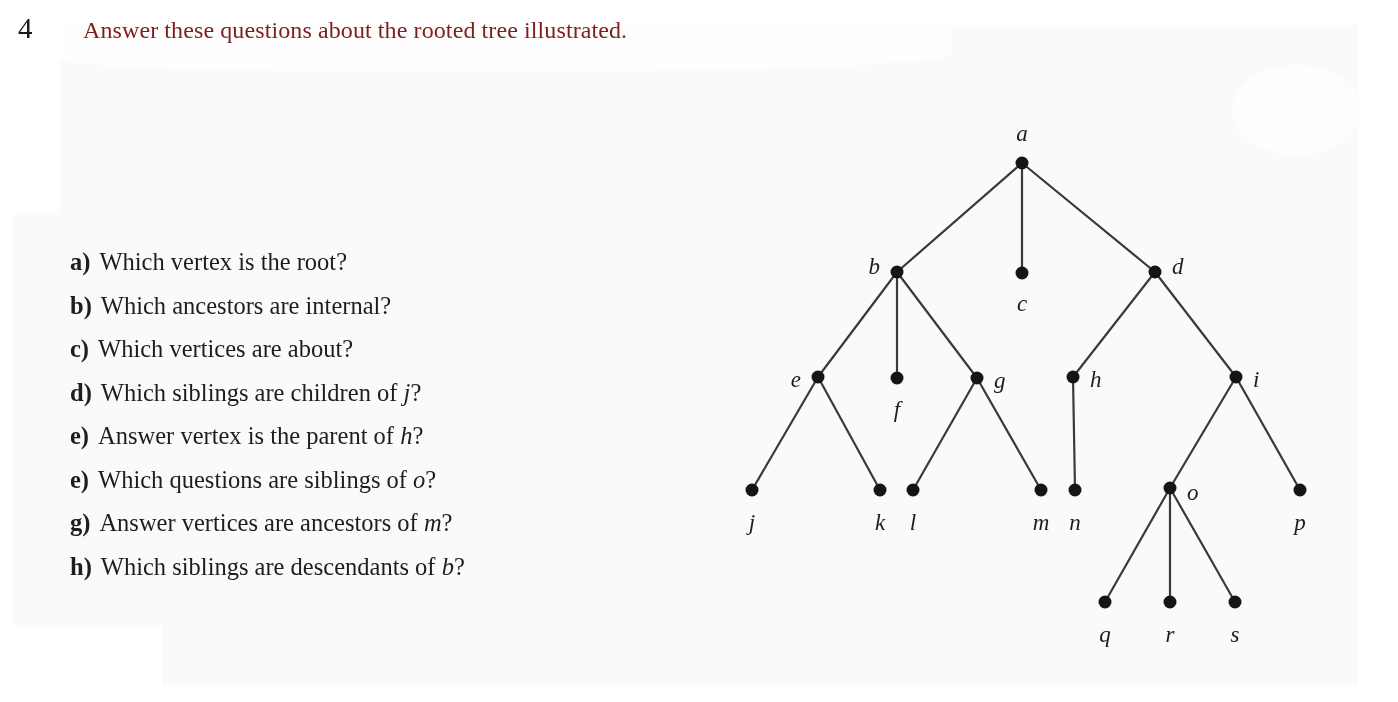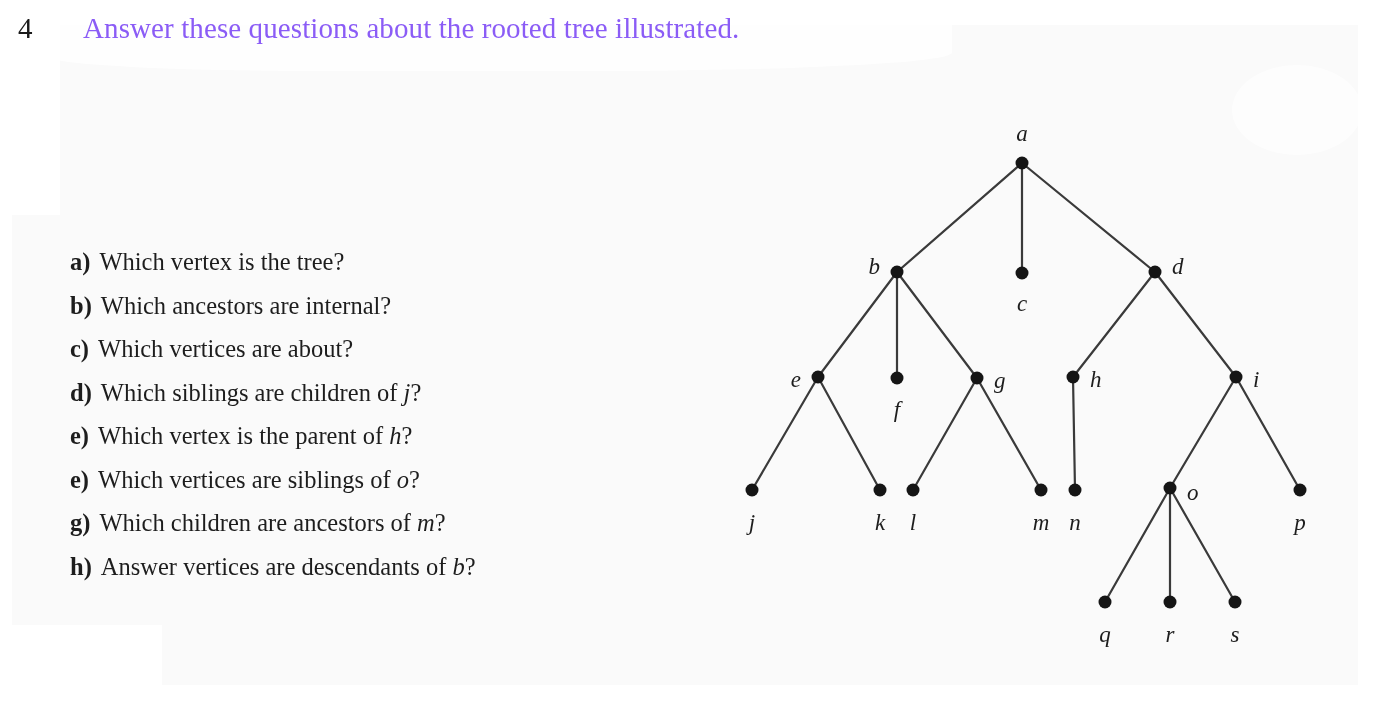--- a/index.html
+++ b/index.html
@@ -62,22 +62,22 @@
     display: flex;
     align-items: baseline;
   }
   #q-number {
     font-size: 29px;
     color: #1a1a1a;
     width: 65px;
     display: inline-block;
   }
   #q-prompt {
-    font-size: 29px;
-    color: #8b5cf6;
+    font-size: 24px;
+    color: #7f1d1d;
     letter-spacing: 0.1px;
   }
 
   
   #question-list {
     position: absolute;
     left: 70px;
     top: 248px;
     width: 620px;
   }
@@ -131,49 +131,49 @@
   </div>
 
   <div id="heading">
     <span id="q-number">4</span>
     <span id="q-prompt">Answer these questions about the rooted tree illustrated.</span>
   </div>
 
   <div id="question-list">
       <div class="question-item">
         <span class="q-label">a)</span>
-        <span class="q-text"><span>Which vertex is the tree?</span></span>
+        <span class="q-text"><span>Which vertex is the root?</span></span>
       </div>
       <div class="question-item">
         <span class="q-label">b)</span>
         <span class="q-text"><span>Which ancestors are internal?</span></span>
       </div>
       <div class="question-item">
         <span class="q-label">c)</span>
         <span class="q-text"><span>Which vertices are about?</span></span>
       </div>
       <div class="question-item">
         <span class="q-label">d)</span>
         <span class="q-text"><span>Which siblings are children of </span><i>j</i><span>?</span></span>
       </div>
       <div class="question-item">
         <span class="q-label">e)</span>
-        <span class="q-text"><span>Which vertex is the parent of </span><i>h</i><span>?</span></span>
+        <span class="q-text"><span>Answer vertex is the parent of </span><i>h</i><span>?</span></span>
       </div>
       <div class="question-item">
         <span class="q-label">e)</span>
-        <span class="q-text"><span>Which vertices are siblings of </span><i>o</i><span>?</span></span>
+        <span class="q-text"><span>Which questions are siblings of </span><i>o</i><span>?</span></span>
       </div>
       <div class="question-item">
         <span class="q-label">g)</span>
-        <span class="q-text"><span>Which children are ancestors of </span><i>m</i><span>?</span></span>
+        <span class="q-text"><span>Answer vertices are ancestors of </span><i>m</i><span>?</span></span>
       </div>
       <div class="question-item">
         <span class="q-label">h)</span>
-        <span class="q-text"><span>Answer vertices are descendants of </span><i>b</i><span>?</span></span>
+        <span class="q-text"><span>Which siblings are descendants of </span><i>b</i><span>?</span></span>
       </div>
     </div>
 
   <div id="tree-figure">
     <svg id="tree-svg" width="660" height="560" viewBox="0 0 660 560">
       <g id="edge-group">
           <line x1="322" y1="63" x2="197" y2="172" stroke="#3a3a3a" stroke-width="2.2" stroke-linecap="round"></line>
           <line x1="322" y1="63" x2="322" y2="173" stroke="#3a3a3a" stroke-width="2.2" stroke-linecap="round"></line>
           <line x1="322" y1="63" x2="455" y2="172" stroke="#3a3a3a" stroke-width="2.2" stroke-linecap="round"></line>
           <line x1="197" y1="172" x2="118" y2="277" stroke="#3a3a3a" stroke-width="2.2" stroke-linecap="round"></line>

